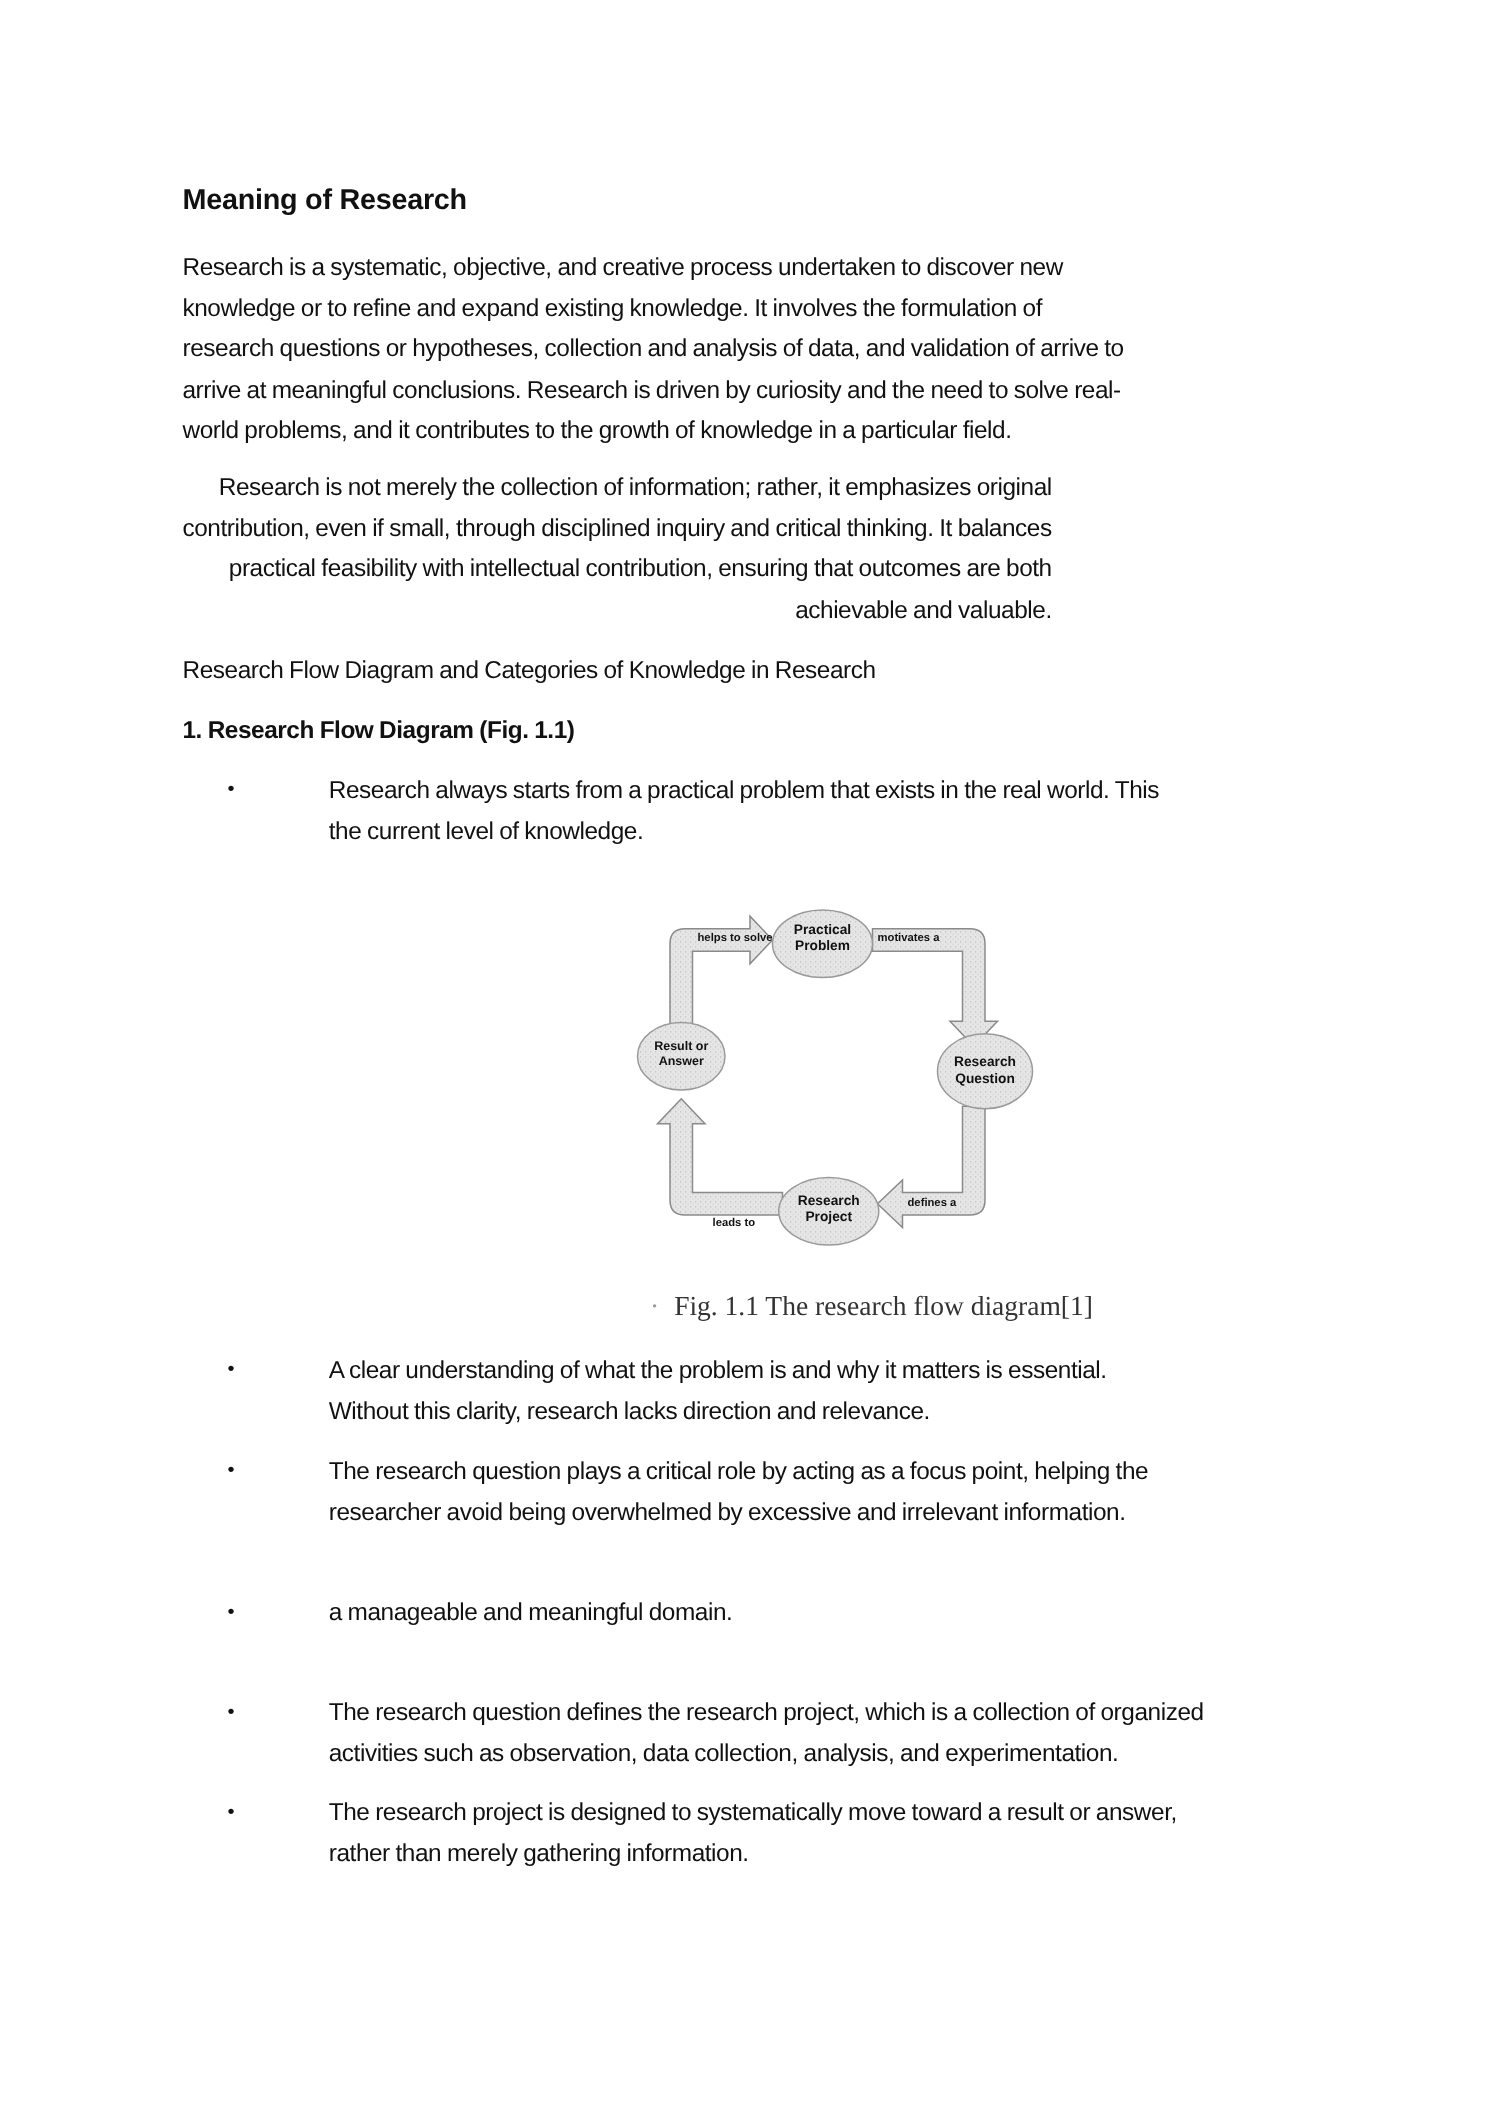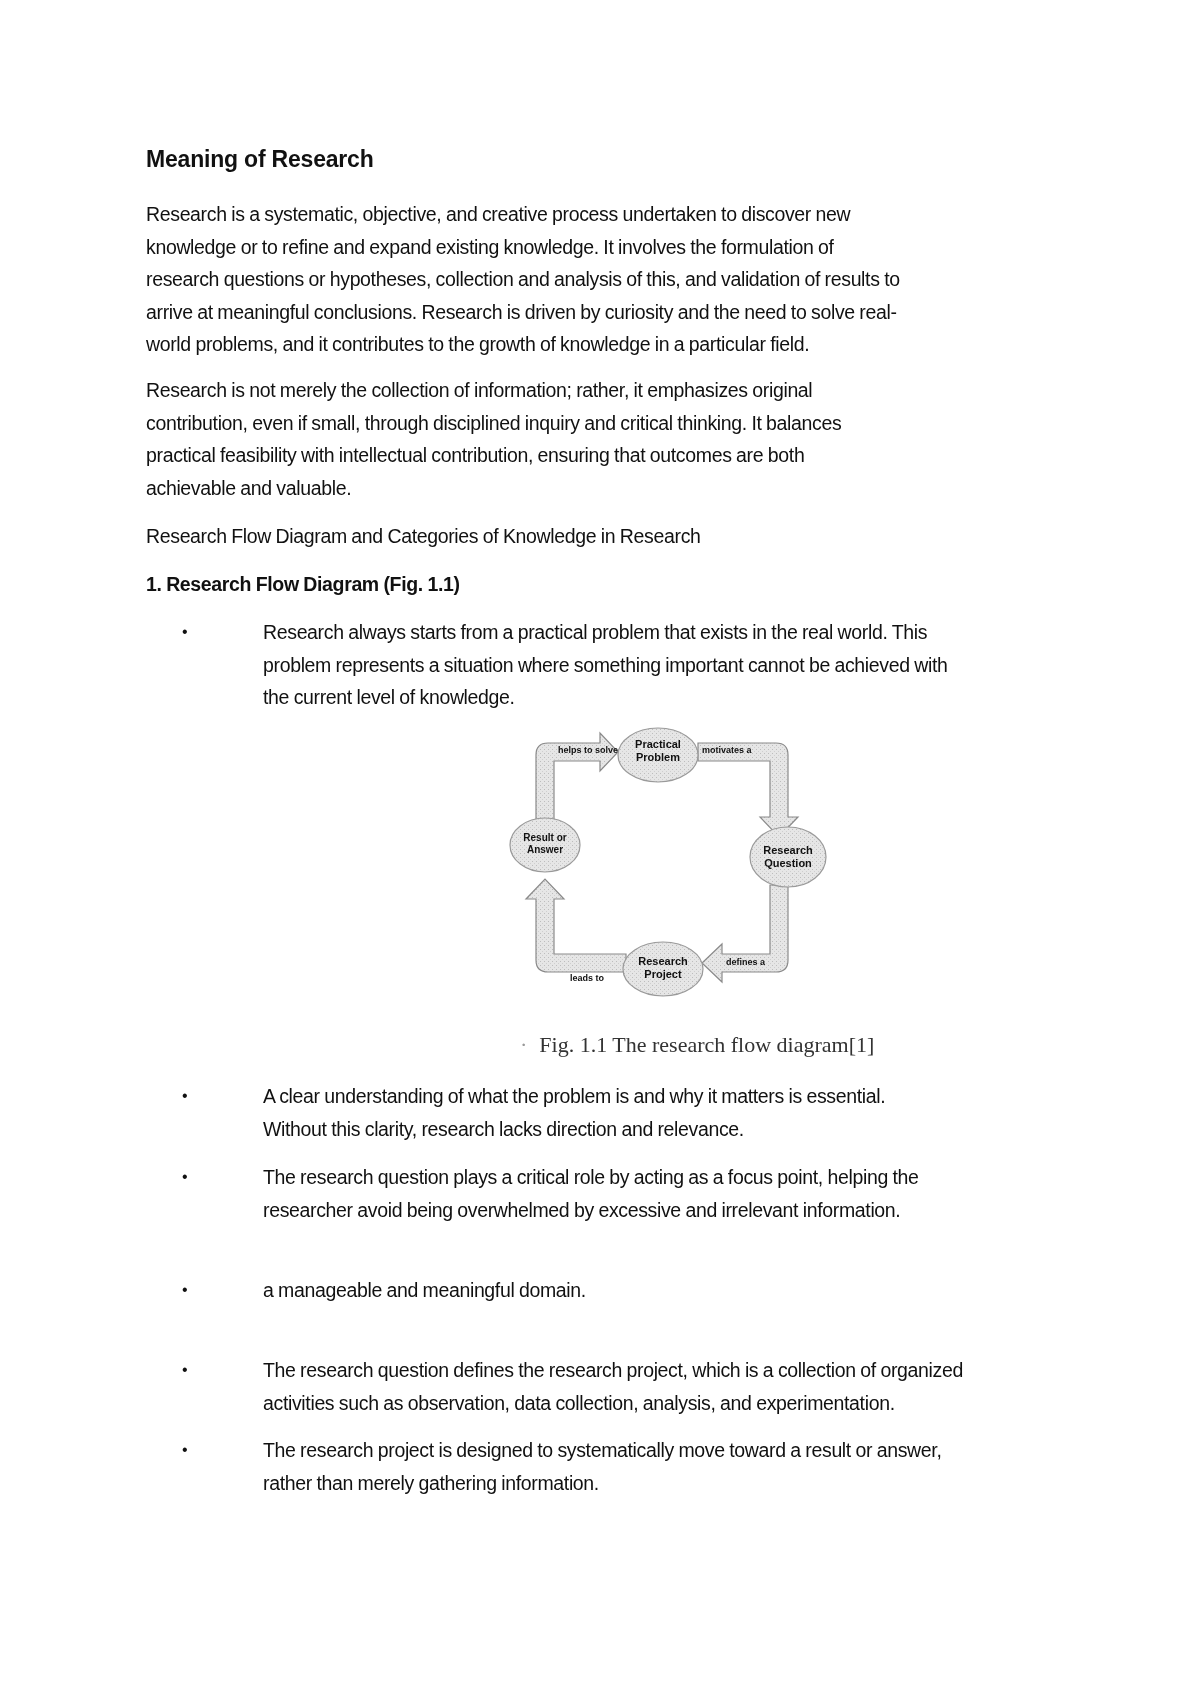--- a/index.html
+++ b/index.html
@@ -22,41 +22,40 @@
 </head>
 <body>
 
 <div class="page">
 
   <div class="h1">Meaning of Research</div>
 
   <div class="para" style="top:198px;">
     <div>Research is a systematic, objective, and creative process undertaken to discover new</div>
     <div>knowledge or to refine and expand existing knowledge. It involves the formulation of</div>
-    <div>research questions or hypotheses, collection and analysis of this, and validation of results to</div>
+    <div>research questions or hypotheses, collection and analysis of data, and validation of arrive to</div>
     <div>arrive at meaningful conclusions. Research is driven by curiosity and the need to solve real-</div>
     <div>world problems, and it contributes to the growth of knowledge in a particular field.</div>
   </div>
 
-  <div class="para" style="top:374px;">
+  <div class="para" style="top:374px;text-align:right;">
     <div>Research is not merely the collection of information; rather, it emphasizes original</div>
     <div>contribution, even if small, through disciplined inquiry and critical thinking. It balances</div>
     <div>practical feasibility with intellectual contribution, ensuring that outcomes are both</div>
     <div>achievable and valuable.</div>
   </div>
 
   <div class="plain" style="top:525px;">Research Flow Diagram and Categories of Knowledge in Research</div>
 
   <div class="plain bold" style="top:573px;">1. Research Flow Diagram (Fig. 1.1)</div>
 
   <div class="bullet" style="top:616px;">
     <span class="dot">•</span>
     <div class="lines">
       <div>Research always starts from a practical problem that exists in the real world. This</div>
-      <div>problem represents a situation where something important cannot be achieved with</div>
       <div>the current level of knowledge.</div>
     </div>
   </div>
 
   <div class="figure">
     <svg width="350" height="290" viewBox="0 0 350 290" xmlns="http://www.w3.org/2000/svg">
       <defs>
         <pattern id="speckle" width="4" height="4" patternUnits="userSpaceOnUse">
           <rect width="4" height="4" fill="#e6e6e6"></rect>
           <rect x="0" y="0" width="1" height="1" fill="#bdbdbd"></rect>

